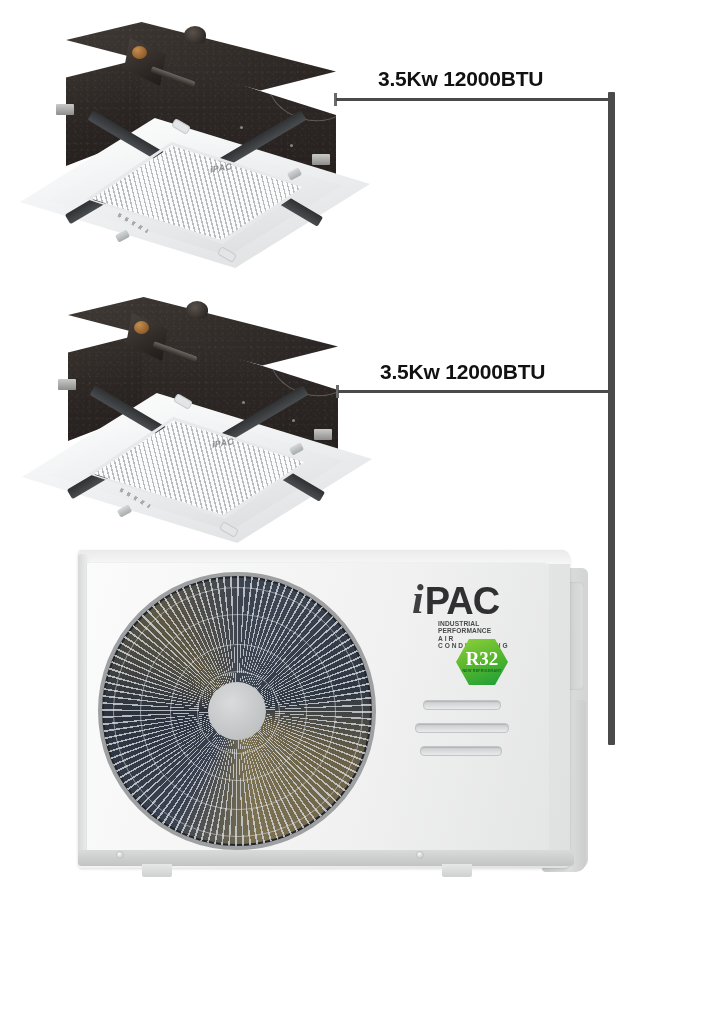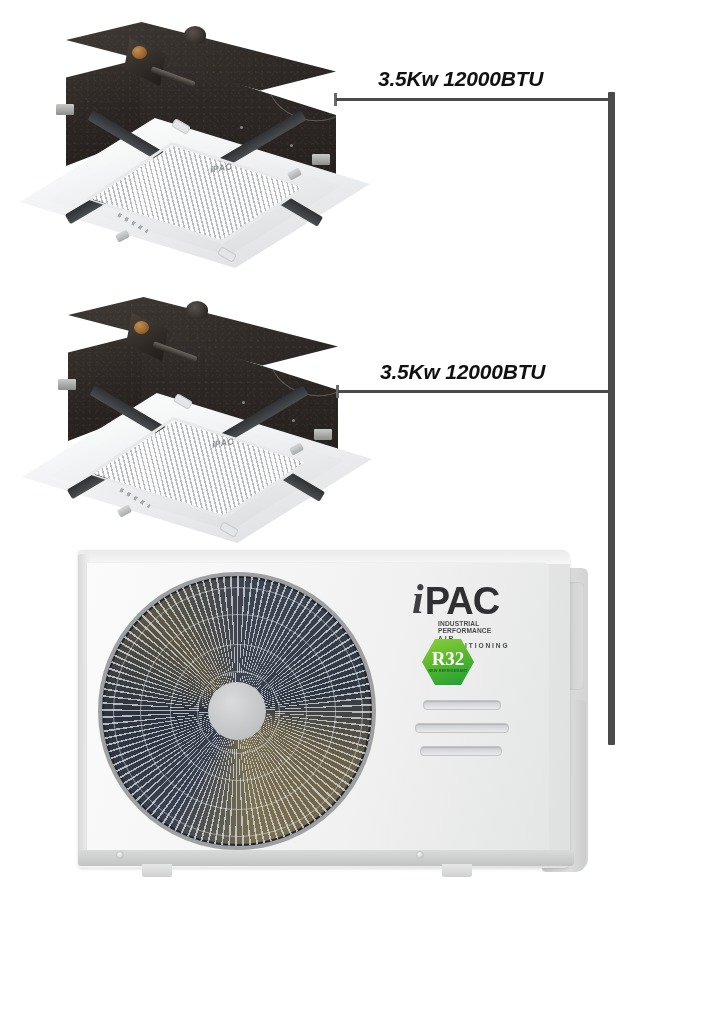--- a/index.html
+++ b/index.html
@@ -36,21 +36,20 @@
     width: 3px;
     height: 13px;
   }
   .label {
     position: absolute;
     font-size: 21px;
     font-weight: bold;
     color: #111111;
     letter-spacing: -0.2px;
     white-space: nowrap;
-    font-style: italic;
   }
 
   
   .cassette {
     position: absolute;
     width: 350px;
     height: 250px;
   }
   
   .cass-body {
@@ -451,21 +450,21 @@
     font-size: 6.6px;
     font-weight: bold;
     color: #4a4a4c;
     letter-spacing: 1.9px;
     margin-left: 26px;
     margin-top: 1.5px;
   }
 
   .r32-badge {
     position: absolute;
-    left: 362px;
+    left: 396px;
     top: 98px;
     width: 52px;
     height: 48px;
   }
   .r32-hex {
     position: absolute;
     inset: 0;
     background: linear-gradient(160deg,#8fd13f 0%, #5cb82c 45%, #179c3a 100%);
     clip-path: polygon(25% 2%, 75% 2%, 100% 50%, 75% 98%, 25% 98%, 0% 50%);
     box-shadow: 0 1px 2px rgba(0,0,0,0.2);

